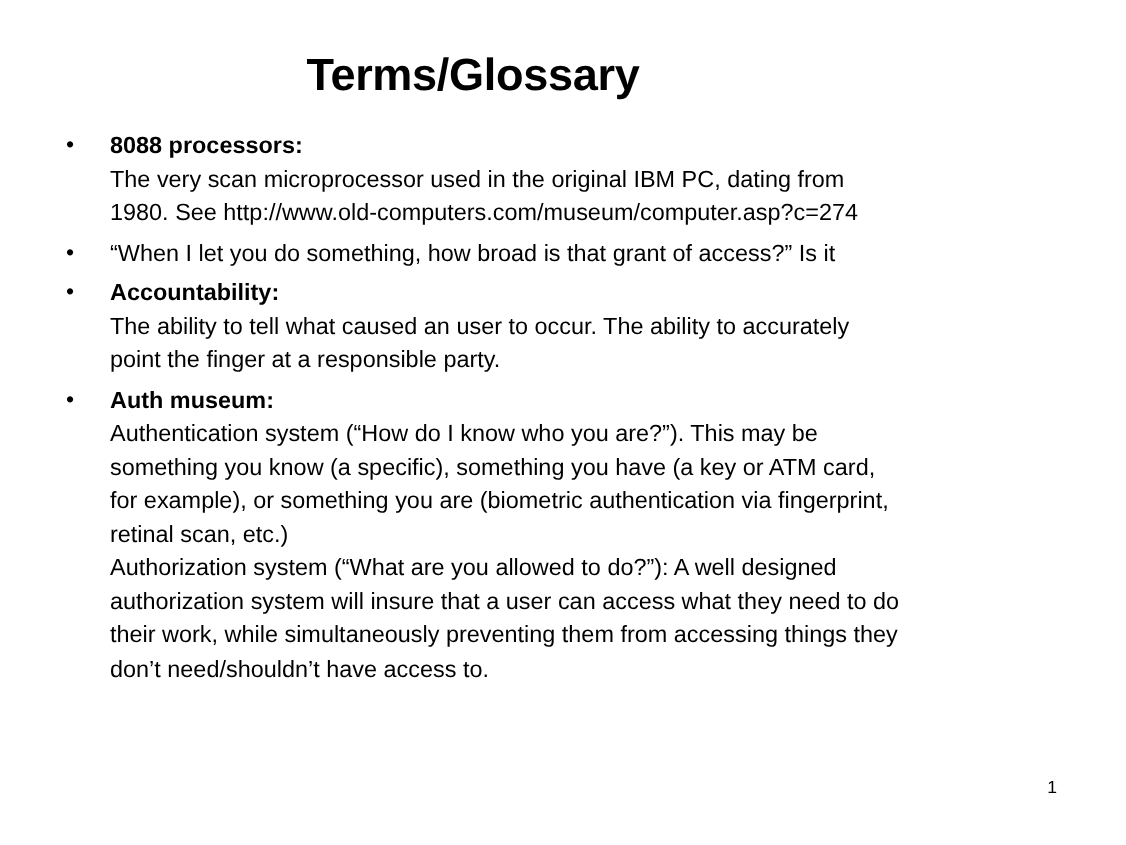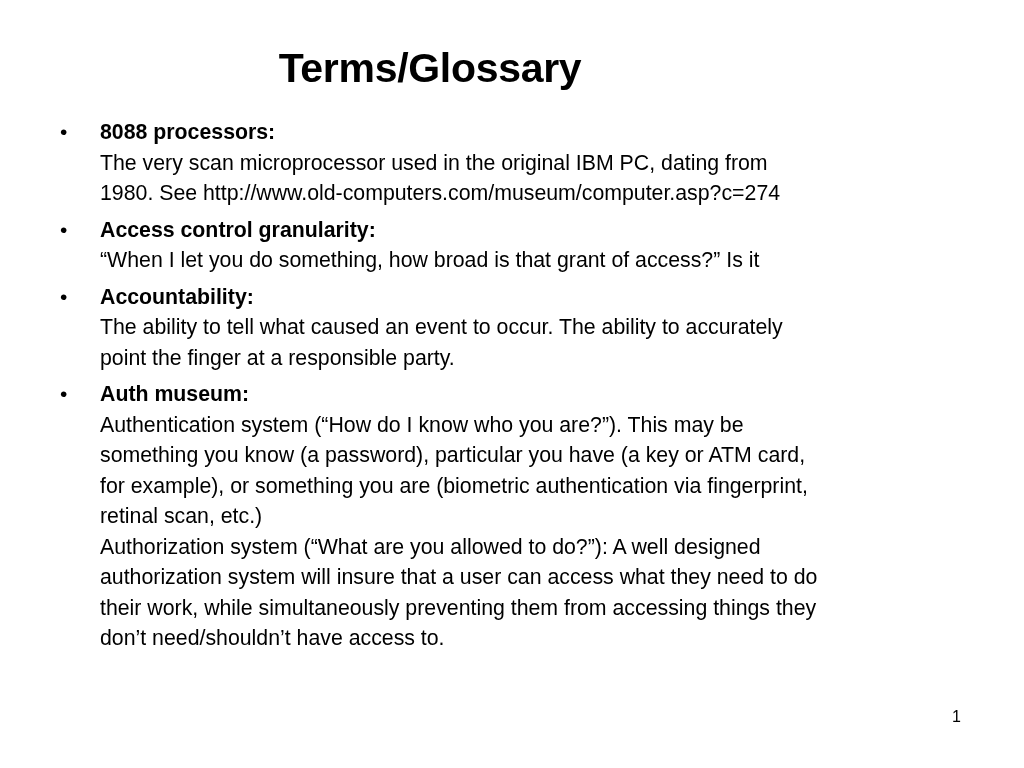--- a/index.html
+++ b/index.html
@@ -73,34 +73,33 @@
 
 <ul class="term-list">
   <li class="term-item">
     <span class="bullet">•</span>
     <span class="term-name">8088 processors:</span>
     <span class="term-line">The very scan microprocessor used in the original IBM PC, dating from</span>
     <span class="term-line">1980. See http://www.old-computers.com/museum/computer.asp?c=274</span>
   </li>
   <li class="term-item">
     <span class="bullet">•</span>
-    <span class="term-name">Access control granularity:</span>
     <span class="term-line">“When I let you do something, how broad is that grant of access?” Is it</span>
   </li>
   <li class="term-item">
     <span class="bullet">•</span>
     <span class="term-name">Accountability:</span>
-    <span class="term-line">The ability to tell what caused an event to occur. The ability to accurately</span>
+    <span class="term-line">The ability to tell what caused an user to occur. The ability to accurately</span>
     <span class="term-line">point the finger at a responsible party.</span>
   </li>
   <li class="term-item">
     <span class="bullet">•</span>
     <span class="term-name">Auth museum:</span>
     <span class="term-line">Authentication system (“How do I know who you are?”). This may be</span>
-    <span class="term-line">something you know (a password), particular you have (a key or ATM card,</span>
+    <span class="term-line">something you know (a specific), something you have (a key or ATM card,</span>
     <span class="term-line">for example), or something you are (biometric authentication via fingerprint,</span>
     <span class="term-line">retinal scan, etc.)</span>
     <span class="term-line">Authorization system (“What are you allowed to do?”): A well designed</span>
     <span class="term-line">authorization system will insure that a user can access what they need to do</span>
     <span class="term-line">their work, while simultaneously preventing them from accessing things they</span>
     <span class="term-line">don’t need/shouldn’t have access to.</span>
   </li>
 </ul>
 
 <div class="slide-number">1</div>

